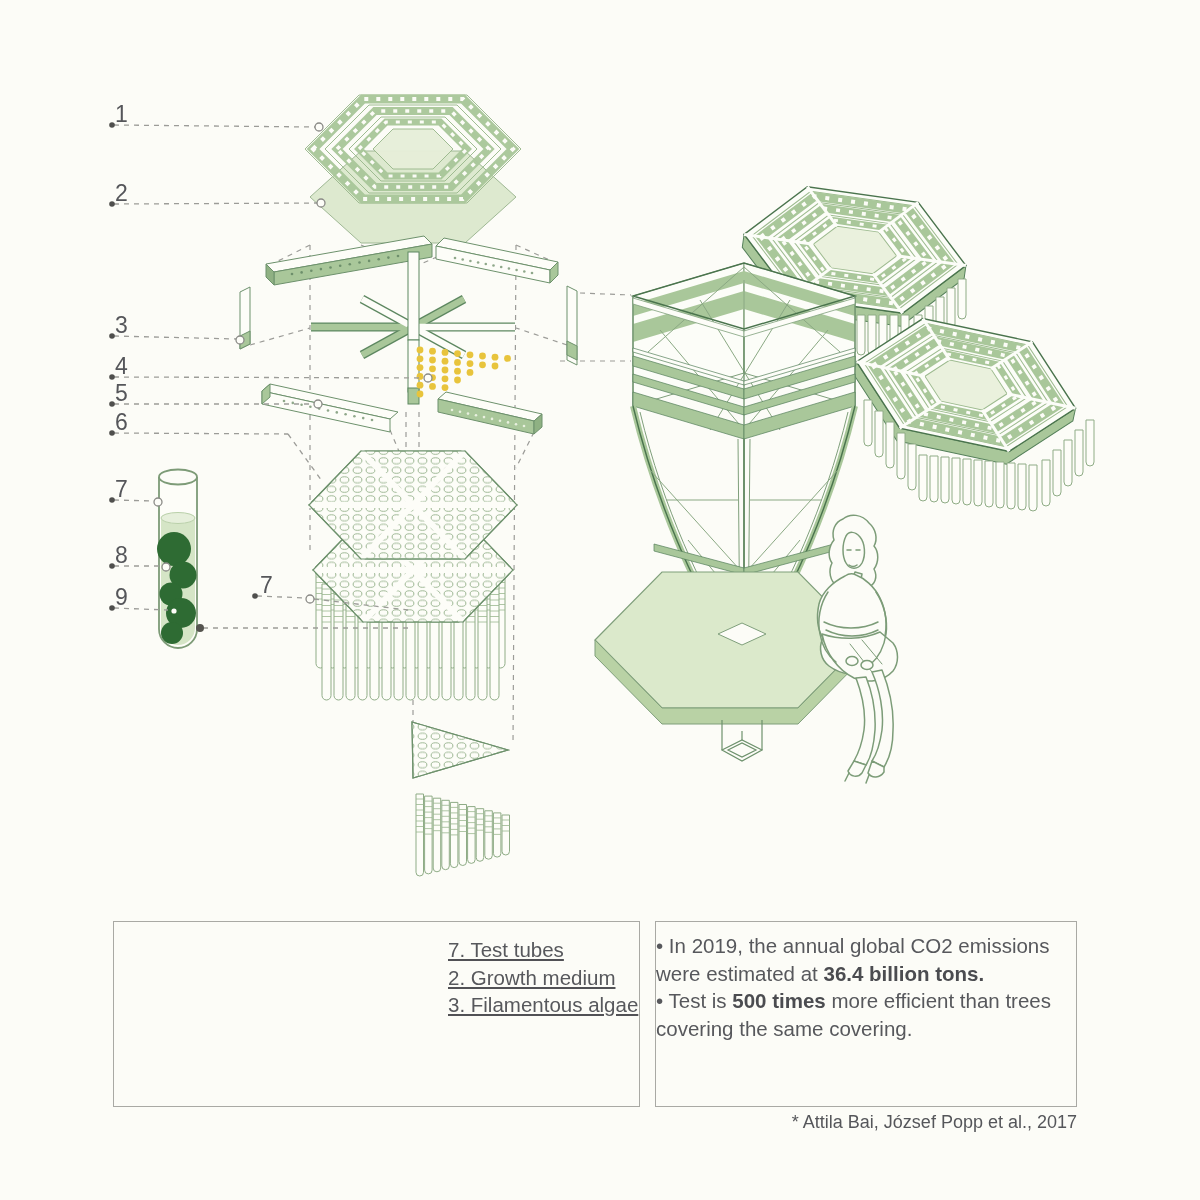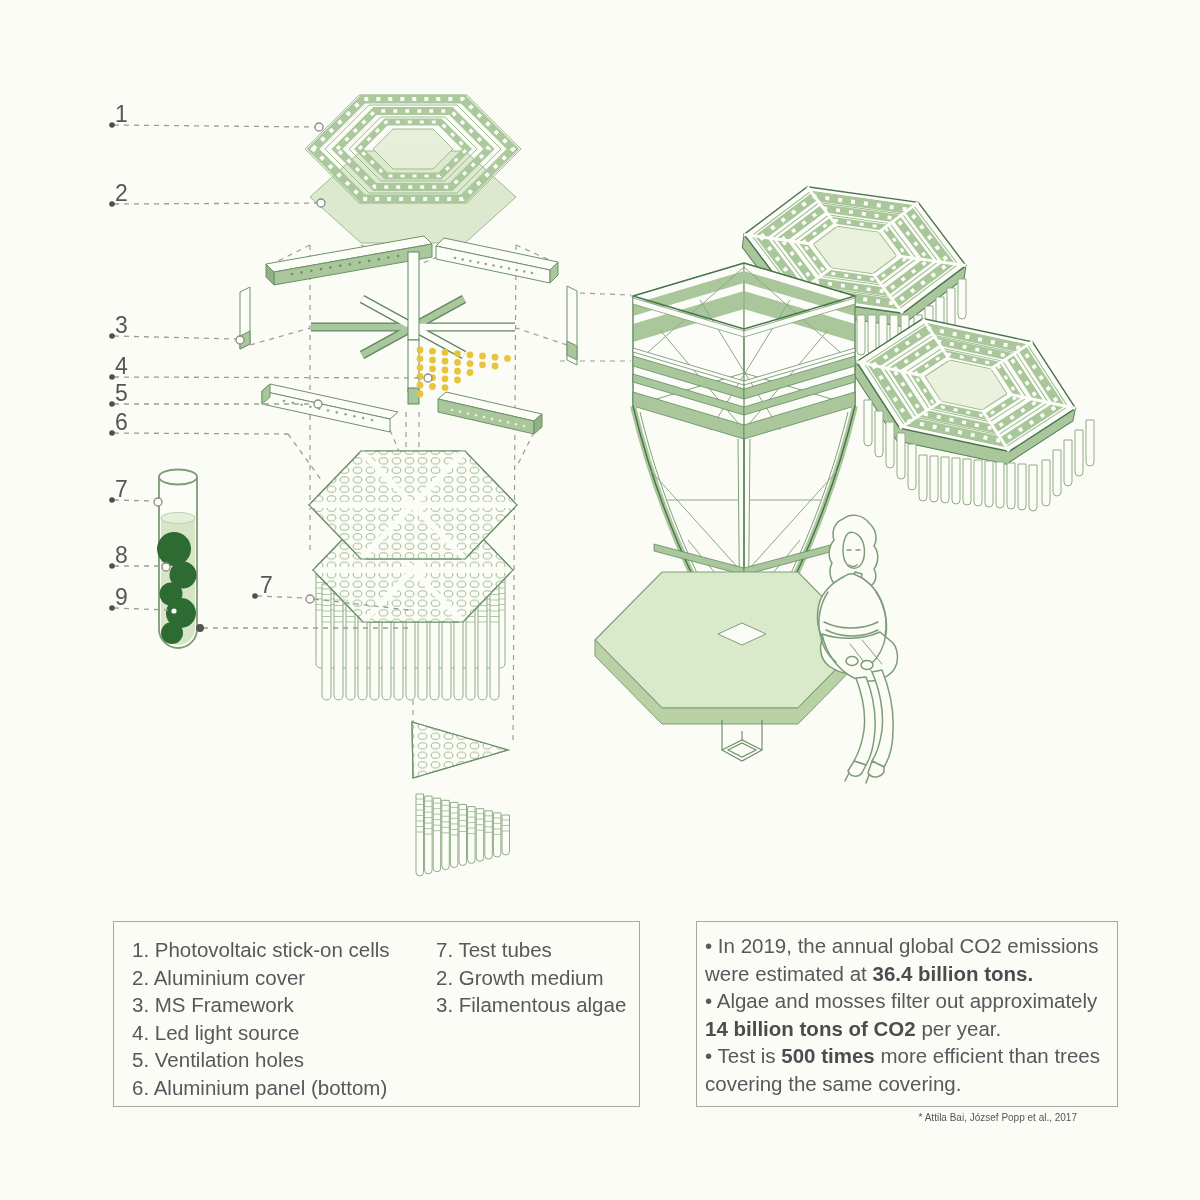--- a/index.html
+++ b/index.html
@@ -14,33 +14,32 @@
   .num{
     position:absolute;font-size:23px;color:#55565a;line-height:1;
     letter-spacing:0.5px;
   }
   .legend-box{
     position:absolute;left:113px;top:921px;width:527px;height:186px;
     border:1.5px solid #a9a9a4;box-sizing:border-box;
     padding:14px 0 0 18px;
   }
   .legend-col1{position:absolute;left:18px;top:14px;width:300px;}
-  .legend-col2{position:absolute;left:322px;top:14px;width:190px;}
+  .legend-col2{position:absolute;left:334px;top:14px;width:190px;text-decoration:underline;}
   .legend-item{font-size:20.5px;line-height:27.5px;white-space:nowrap;color:#57585c;}
   .facts-box{
     position:absolute;left:655px;top:921px;width:422px;height:186px;
     border:1.5px solid #a9a9a4;box-sizing:border-box;
-    padding:10px 14px 0 8px;
-    margin-left:41px;
+    padding:10px 14px 0 0;
   }
   .fact{margin:0;font-size:20.5px;line-height:27.5px;color:#57585c;}
   .fact b{font-weight:700;color:#4b4c50;}
   .attribution{
     position:absolute;left:655px;top:1112px;width:422px;
-    text-align:right;font-size:10px;color:#55565a;
+    text-align:right;font-size:18px;color:#55565a;
   }
 </style>
 </head>
 <body>
 
 <div class="canvas">
 
 <svg class="art" width="1200" height="1200" viewBox="0 0 1200 1200">
   <defs>
     <pattern id="holes" width="13" height="9.5" patternUnits="userSpaceOnUse">
@@ -924,35 +923,26 @@
   <div class="num" style="left:115px;top:314px;">3</div>
   <div class="num" style="left:115px;top:355px;">4</div>
   <div class="num" style="left:115px;top:382px;">5</div>
   <div class="num" style="left:115px;top:411px;">6</div>
   <div class="num" style="left:115px;top:478px;">7</div>
   <div class="num" style="left:115px;top:544px;">8</div>
   <div class="num" style="left:115px;top:586px;">9</div>
   <div class="num" style="left:260px;top:574px;">7</div>
 
   <div class="legend-box">
-    <div class="legend-col1">
-      <div class="legend-item">1. Photovoltaic stick-on cells</div>
-      <div class="legend-item">2. Aluminium cover</div>
-      <div class="legend-item">3. MS Framework</div>
-      <div class="legend-item">4. Led light source</div>
-      <div class="legend-item">5. Ventilation holes</div>
-      <div class="legend-item">6. Aluminium panel (bottom)</div>
-    </div>
     <div class="legend-col2">
       <div class="legend-item">7. Test tubes</div>
       <div class="legend-item">2. Growth medium</div>
       <div class="legend-item">3. Filamentous algae</div>
     </div>
   </div>
 
   <div class="facts-box">
     <p class="fact"><span>• In 2019, the annual global CO2 emissions were estimated at </span><b>36.4 billion tons.</b></p>
-    <p class="fact"><span>• Algae and mosses filter out approximately </span><b>14 billion tons of CO2</b><span> per year.</span></p>
     <p class="fact"><span>• Test is </span><b>500 times</b><span> more efficient than trees covering the same covering.</span></p>
   </div>
 
   <div class="attribution">* Attila Bai, József Popp et al., 2017</div>
 </div>
 
 </body></html>

